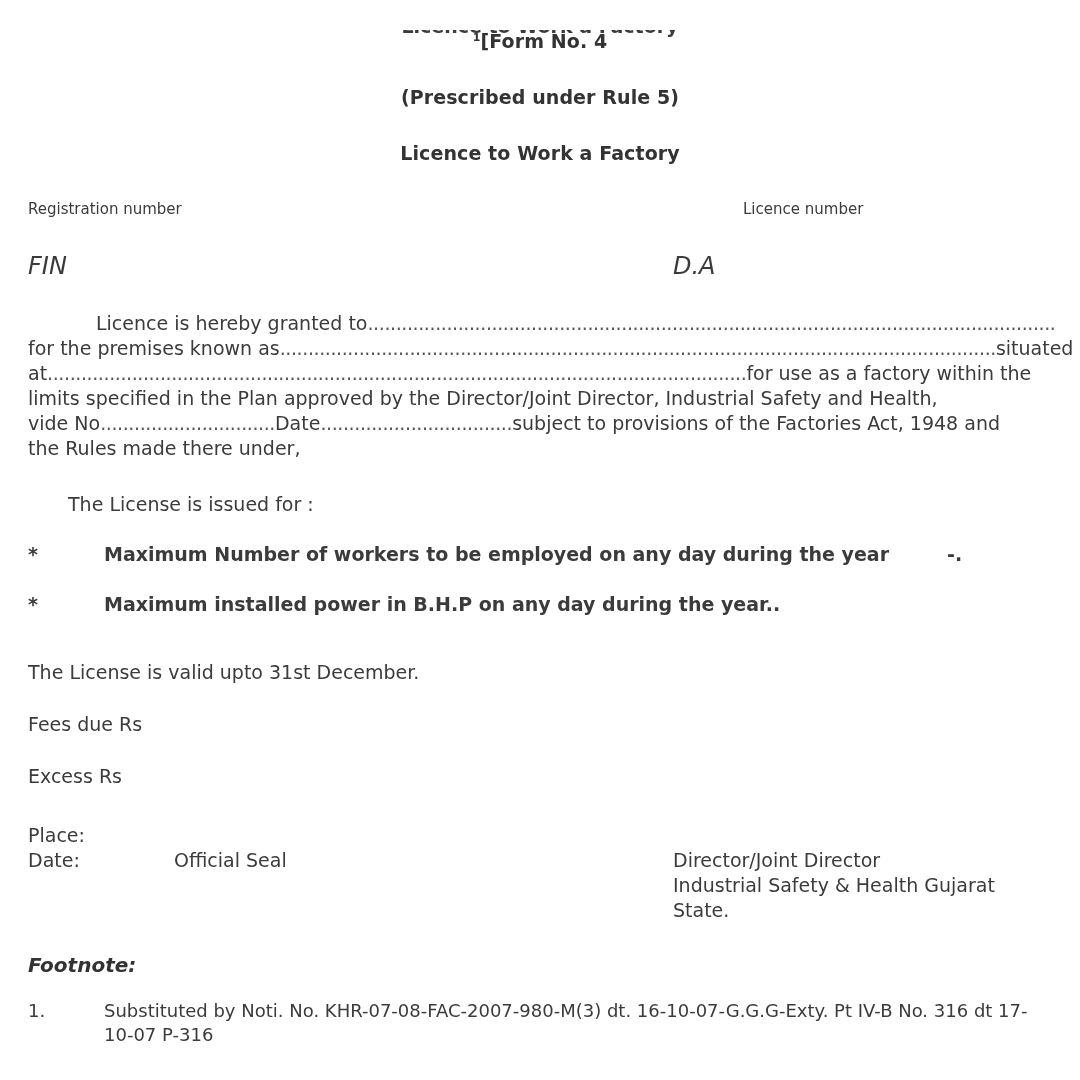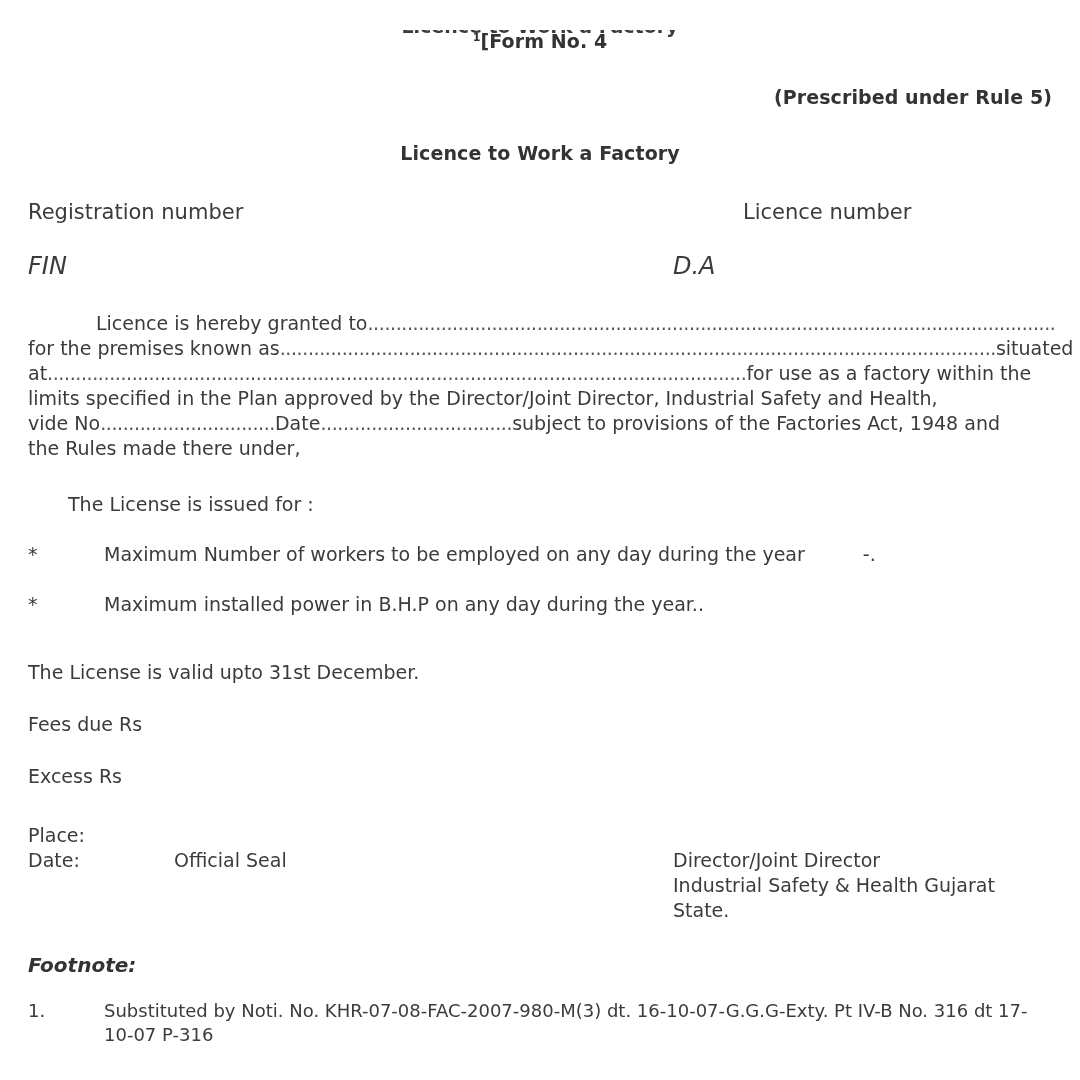--- a/index.html
+++ b/index.html
@@ -48,34 +48,34 @@
 
   
   .heading {
     text-align: center;
     font-weight: bold;
     font-size: 19px;
     color: #333333;
     letter-spacing: 0.1px;
   }
   .h-form { margin: 30px 0 0 0; }
-  .h-rule { margin: 34px 0 0 0; text-align: right; }
+  .h-rule { margin: 34px 0 0 0; }
   .h-title { margin: 34px 0 0 0; }
 
   .sup {
     font-size: 11px;
     vertical-align: super;
     font-weight: bold;
   }
 
   
   .reg-row {
     position: relative;
     margin-top: 38px;
-    font-size: 21px;
+    font-size: 15px;
     line-height: 1.0;
     height: 24px;
   }
   .fin-row {
     position: relative;
     margin-top: 28px;
     font-size: 24px;
     line-height: 1.0;
     height: 24px;
     font-style: italic;
@@ -101,20 +101,21 @@
     font-size: 19px;
   }
 
   .issued-for { margin-top: 32px; font-size: 19px; margin-left: 40px; }
 
   .bullet-row {
     margin-top: 28px;
     font-size: 19px;
     position: relative;
     white-space: nowrap;
+    font-weight: bold;
   }
   .bullet-star {
     display: inline-block;
     width: 76px;
   }
   .gap-dash { display: inline-block; width: 58px; }
 
   .valid-line { margin-top: 46px; font-size: 19px; }
 
   .fee-line { margin-top: 30px; font-size: 19px; }

